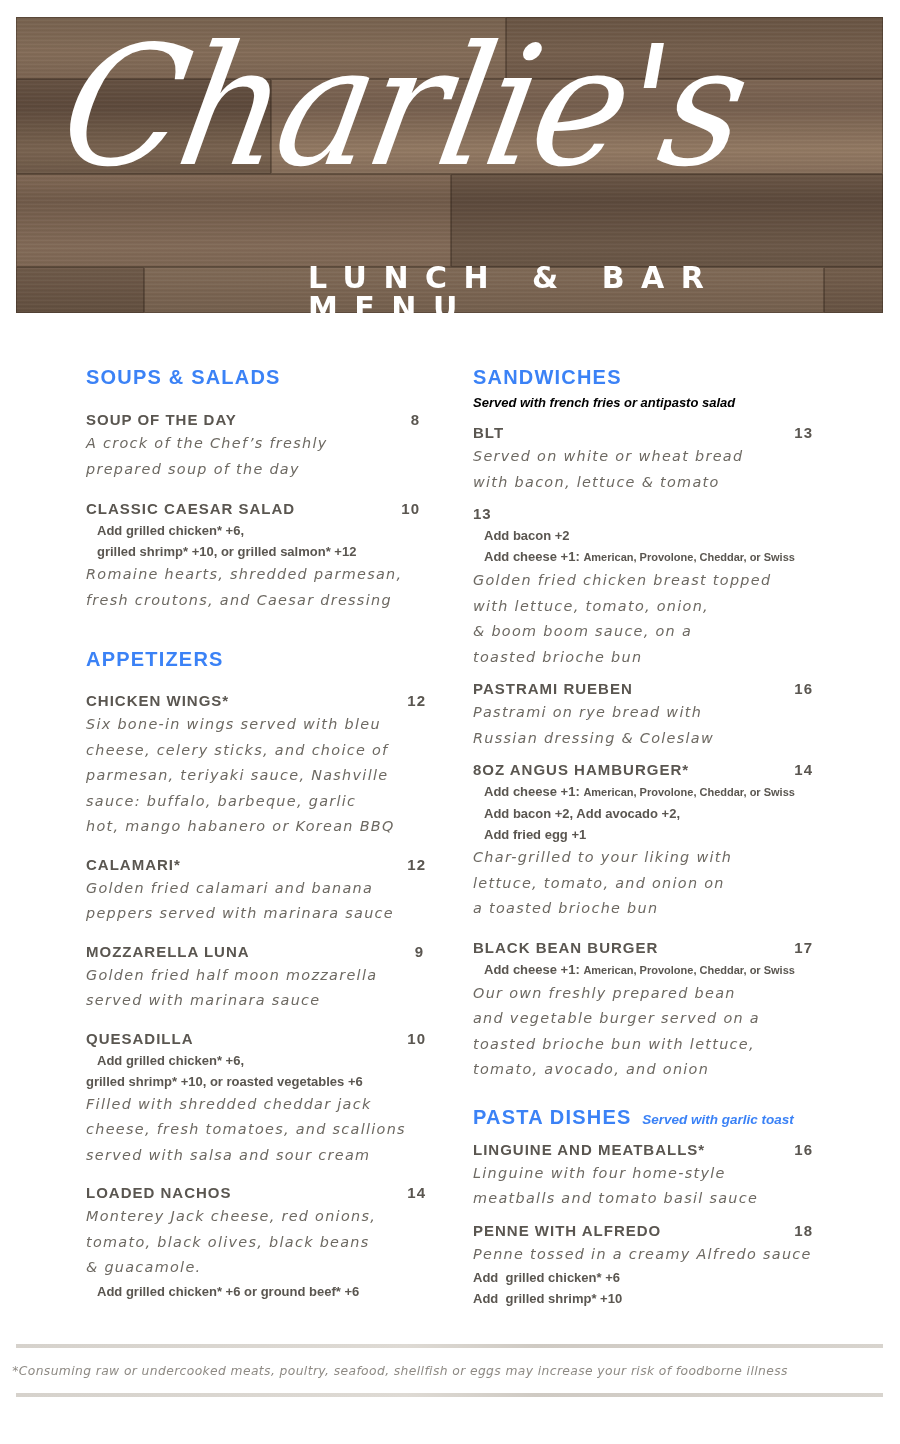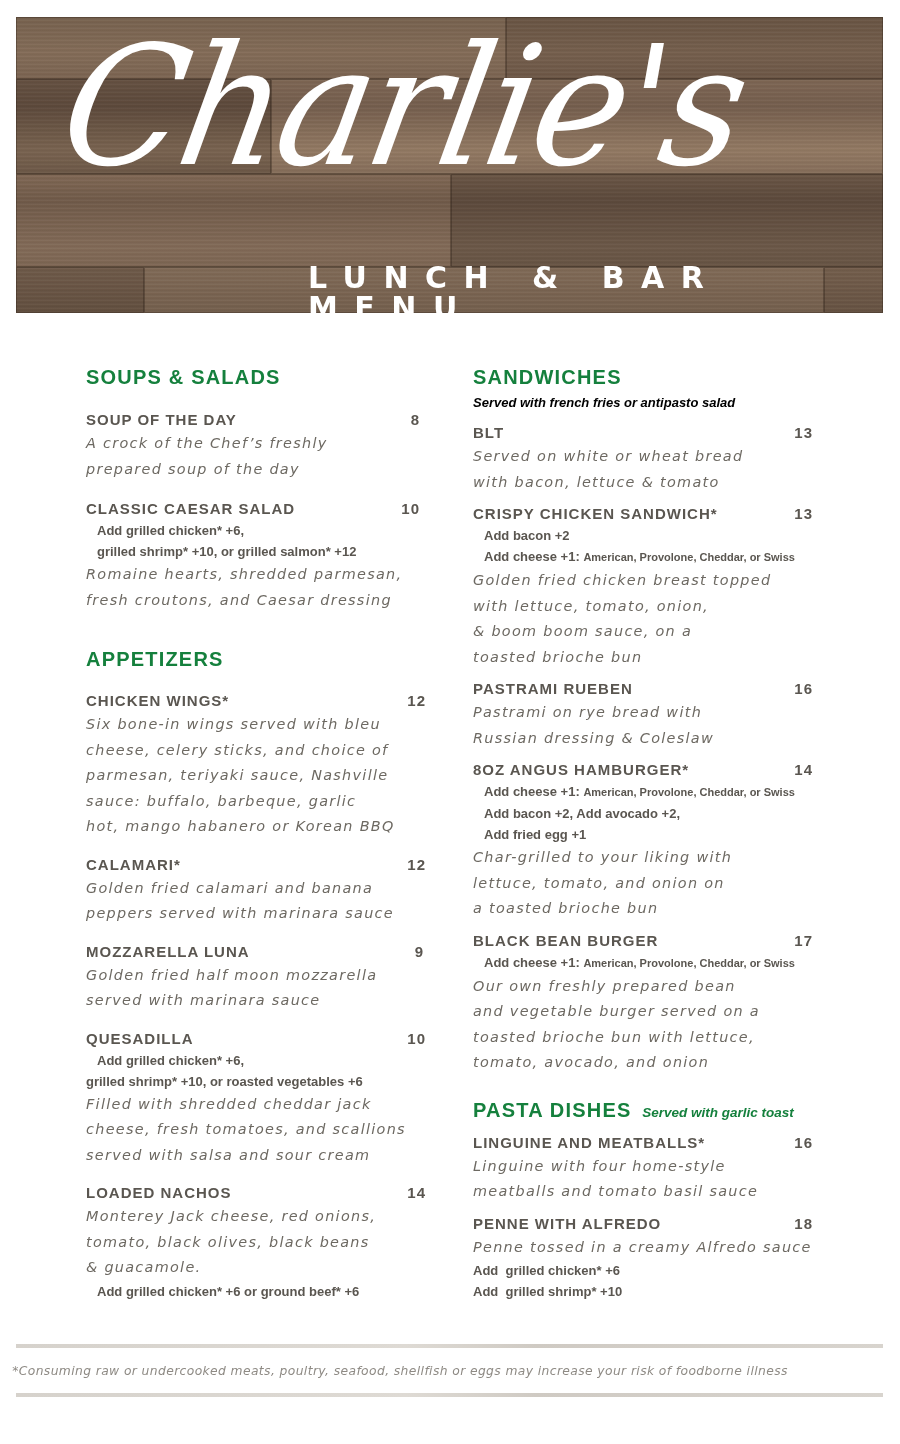--- a/index.html
+++ b/index.html
@@ -36,21 +36,21 @@
     font-family: "DejaVu Sans", sans-serif; font-weight: bold;
     font-size: 30px; color: #ffffff; letter-spacing: 16.5px; line-height: 1;
   }
 
   .col { position: absolute; top: 362px; }
   .col.left { left: 86px; width: 340px; }
   .col.right { left: 473px; width: 340px; }
 
   .section-title {
     font-family: "Liberation Sans", sans-serif; font-weight: bold;
-    font-size: 20px; letter-spacing: 1.2px; color: #15803d;
+    font-size: 20px; letter-spacing: 1.2px; color: #3b82f6;
     line-height: 30px;
   }
   .section-note {
     font-family: "Liberation Sans", sans-serif; font-style: italic; font-weight: bold;
     font-size: 13px; color: #000000; line-height: 22px;
   }
   .section-title-inline .note {
     font-family: "Liberation Sans", sans-serif; font-style: italic; font-weight: bold;
     font-size: 13.5px; letter-spacing: 0; margin-left: 4px;
   }
@@ -194,21 +194,20 @@
       <div class="item-head">
         <span>BLT</span>
         <span class="price">13</span>
       </div>
       <div class="desc">Served on white or wheat bread</div>
       <div class="desc">with bacon, lettuce &amp; tomato</div>
     </div>
 
     <div class="item" style="margin-top:8px">
       <div class="item-head">
-        <span>CRISPY CHICKEN SANDWICH*</span>
         <span class="price">13</span>
       </div>
       <div class="addon">Add bacon +2</div>
       <div class="addon">
         <span>Add cheese +1:</span>
         <span class="small">American, Provolone, Cheddar, or Swiss</span>
       </div>
       <div class="desc">Golden fried chicken breast topped</div>
       <div class="desc">with lettuce, tomato, onion,</div>
       <div class="desc">&amp; boom boom sauce, on a</div>
@@ -233,21 +232,21 @@
         <span>Add cheese +1:</span>
         <span class="small">American, Provolone, Cheddar, or Swiss</span>
       </div>
       <div class="addon">Add bacon +2, Add avocado +2,</div>
       <div class="addon">Add fried egg +1</div>
       <div class="desc">Char-grilled to your liking with</div>
       <div class="desc">lettuce, tomato, and onion on</div>
       <div class="desc">a toasted brioche bun</div>
     </div>
 
-    <div class="item" style="margin-top:8px">
+    <div class="item" style="margin-top:15px">
       <div class="item-head">
         <span>BLACK BEAN BURGER</span>
         <span class="price">17</span>
       </div>
       <div class="addon">
         <span>Add cheese +1:</span>
         <span class="small">American, Provolone, Cheddar, or Swiss</span>
       </div>
       <div class="desc">Our own freshly prepared bean</div>
       <div class="desc">and vegetable burger served on a</div>

